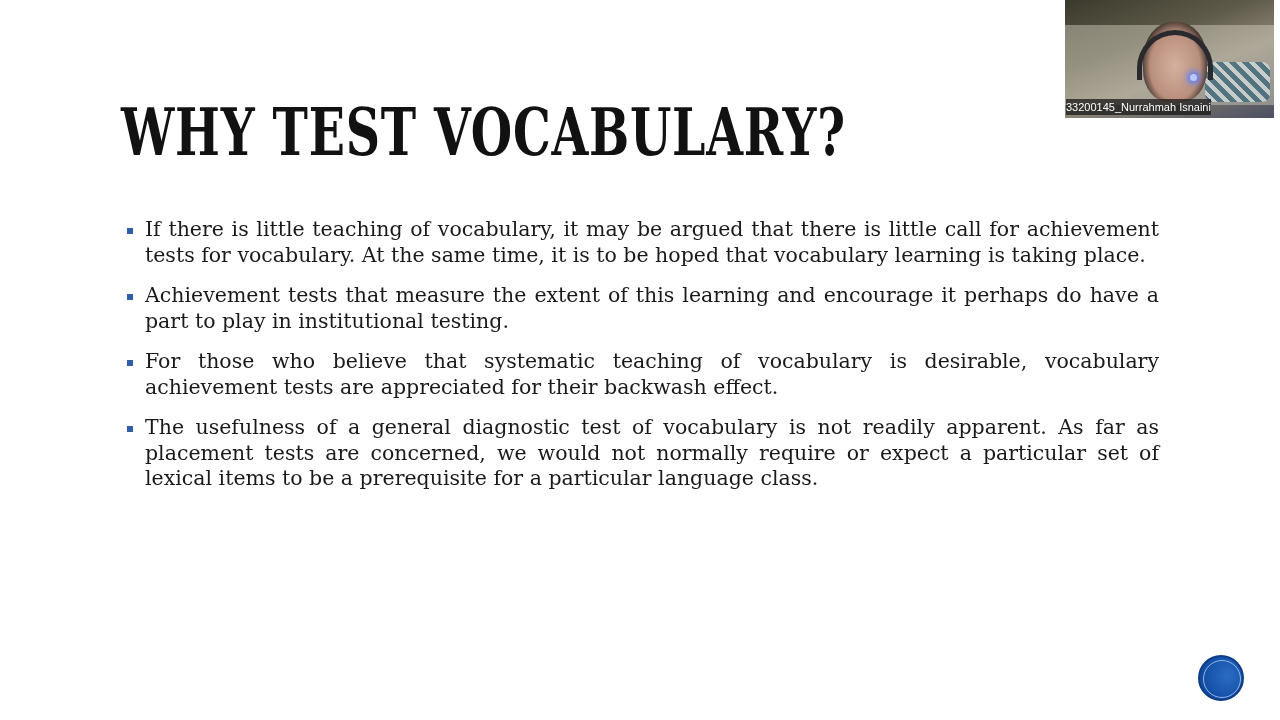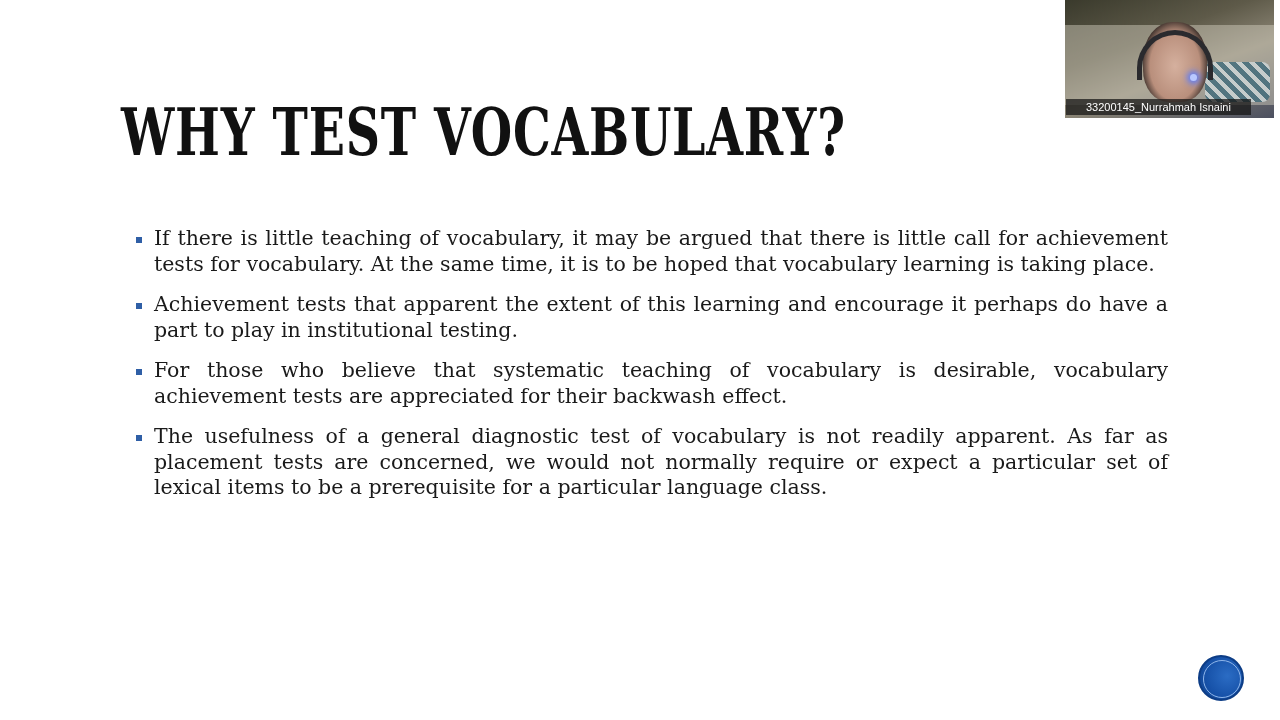--- a/index.html
+++ b/index.html
@@ -29,21 +29,21 @@
       transform: scaleX(0.72);
       transform-origin: left top;
       white-space: nowrap;
       line-height: 80px;
     }
     .bullets {
       position: absolute;
       left: 121px;
       top: 213px;
       width: 1034px;
-      margin: 13px;
+      margin: 4px;
       padding: 0;
       list-style: none;
     }
     .bullet-item {
       position: relative;
       padding-left: 20px;
       margin-bottom: 15px;
       font-family: "DejaVu Serif", serif;
       font-size: 20.5px;
       line-height: 25.5px;
@@ -103,21 +103,21 @@
       left: 140px; top: 62px;
       width: 65px; height: 40px;
       background: repeating-linear-gradient(45deg, #3e6a7a 0 5px, #cfd8d9 5px 9px);
       opacity: 0.8;
       border-radius: 8px;
     }
     .video-name {
       position: absolute;
       left: 1px;
       bottom: 3px;
-      padding: 1px 20px;
+      padding: 1px 0;
       background: rgba(20, 20, 20, 0.72);
       color: #ffffff;
       font-family: "Liberation Sans", sans-serif;
       font-size: 11px;
       line-height: 14px;
       white-space: nowrap;
     }
     .nav-circle {
       position: absolute;
       left: 1198px;
@@ -144,21 +144,21 @@
 
   <h1 class="title">WHY TEST VOCABULARY?</h1>
 
   <ul class="bullets">
     <li class="bullet-item">
       <span class="bullet-marker"></span>
       <span>If there is little teaching of vocabulary, it may be argued that there is little call for achievement tests for vocabulary. At the same time, it is to be hoped that vocabulary learning is taking place.</span>
     </li>
     <li class="bullet-item">
       <span class="bullet-marker"></span>
-      <span>Achievement tests that apparent the extent of this learning and encourage it perhaps do have a part to play in institutional testing.</span>
+      <span>Achievement tests that measure the extent of this learning and encourage it perhaps do have a part to play in institutional testing.</span>
     </li>
     <li class="bullet-item">
       <span class="bullet-marker"></span>
       <span>For those who believe that systematic teaching of vocabulary is desirable, vocabulary achievement tests are appreciated for their backwash effect.</span>
     </li>
     <li class="bullet-item">
       <span class="bullet-marker"></span>
       <span>The usefulness of a general diagnostic test of vocabulary is not readily apparent. As far as placement tests are concerned, we would not normally require or expect a particular set of lexical items to be a prerequisite for a particular language class.</span>
     </li>
   </ul>

